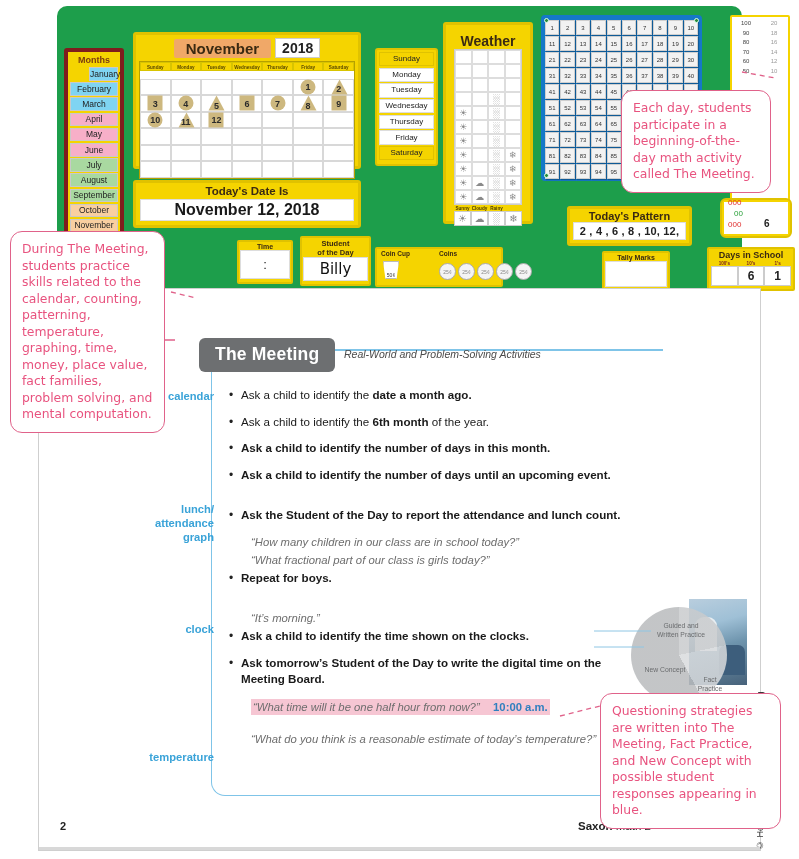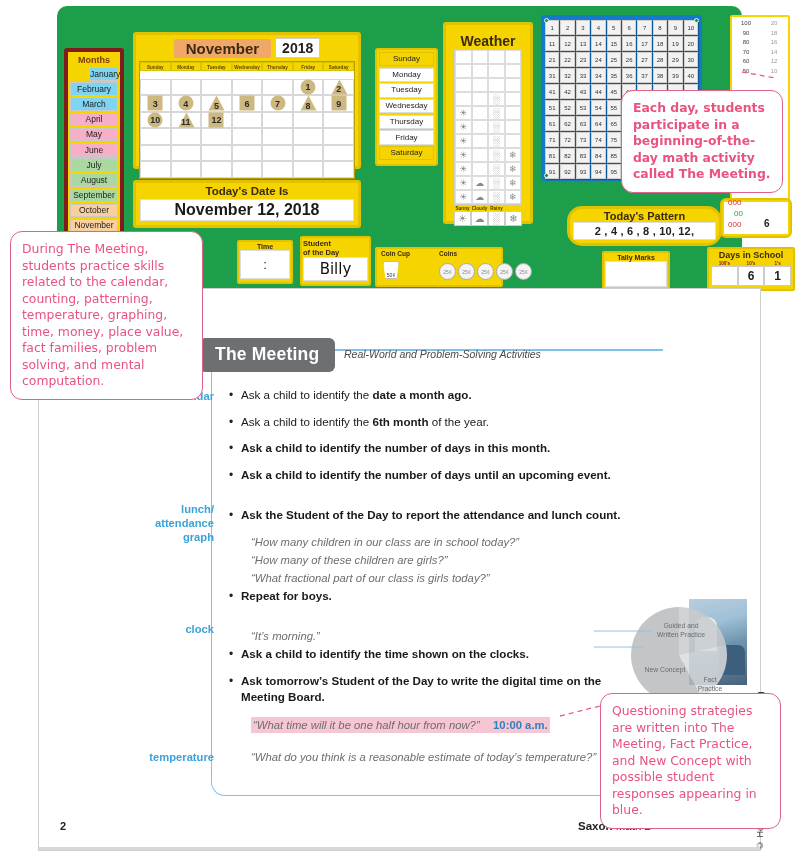--- a/index.html
+++ b/index.html
@@ -106,22 +106,22 @@
 
   
   .placeval { position:absolute; left:663px; top:192px; width:72px; height:40px;
               background:#f5d400; border:2px solid #e0c200; border-radius:6px; padding:2px; }
   .pv-inner { background:#fff; height:100%; position:relative; font-size:8px; }
   .pv-r { color:#e03030; position:absolute; }
   .pv-g { color:#2aa03a; position:absolute; }
   .pv-n { position:absolute; font-size:10px; font-weight:bold; color:#222; }
 
   
-  .pattern { position:absolute; left:510px; top:200px; width:155px;
-             background:#f5d400; border:3px solid #e0c200; border-radius:15px;
+  .pattern { position:absolute; left:510px; top:200px; width:125px;
+             background:#f5d400; border:3px solid #e0c200; border-radius:3px;
              padding:1px 3px 3px; }
   .pat-title { text-align:center; font-size:11px; font-weight:bold; color:#3a2a12; }
   .pat-val { background:#fff; border:1px solid #ddd; text-align:center; font-size:11px;
              font-weight:bold; color:#222; padding:2px 0; letter-spacing:.2px; }
 
   
   .tally { position:absolute; left:545px; top:245px; width:68px; height:40px;
            background:#f5d400; border:2px solid #e0c200; border-radius:2px; padding:1px; }
   .tally-t { text-align:center; font-size:7px; font-weight:bold; color:#3a2a12; }
   .tally-b { background:#fff; border:1px solid #ddd; height:26px; }
@@ -137,43 +137,43 @@
            font-weight:bold; color:#222; display:flex; align-items:center; justify-content:center; }
 
   
   .timebox { position:absolute; left:180px; top:234px; width:56px; height:44px;
              background:#f5d400; border:2px solid #e0c200; border-radius:2px; padding:1px; }
   .tb-t { text-align:center; font-size:7px; font-weight:bold; color:#3a2a12; }
   .tb-v { background:#fff; border:1px solid #ddd; height:29px; font-size:13px;
           display:flex; align-items:center; justify-content:center; color:#222; }
   .student { position:absolute; left:243px; top:230px; width:71px; height:50px;
              background:#f5d400; border:2px solid #e0c200; border-radius:2px; padding:1px; }
-  .st-t { text-align:left; font-size:7.5px; font-weight:bold; color:#3a2a12; line-height:9px; }
+  .st-t { text-align:center; font-size:7.5px; font-weight:bold; color:#3a2a12; line-height:9px; }
   .st-v { background:#fff; border:1px solid #ddd; height:24px; font-size:15px;
           display:flex; align-items:center; justify-content:center; color:#111;
           font-family:"DejaVu Sans", sans-serif; }
   .coins { position:absolute; left:318px; top:241px; width:128px; height:40px;
            background:#f5d400; border:2px solid #e0c200; border-radius:2px; }
   .cc-lbl { position:absolute; left:4px; top:1px; font-size:6.5px; font-weight:bold; color:#3a2a12; }
   .co-lbl { position:absolute; left:62px; top:1px; font-size:6.5px; font-weight:bold; color:#3a2a12; }
   .cup { position:absolute; left:6px; top:12px; width:16px; height:18px; background:#fff;
          border:1px solid #bbb; font-size:5px; color:#333; display:flex;
          align-items:flex-end; justify-content:center; clip-path:polygon(0 0,100% 0,85% 100%,15% 100%); }
   .coin { position:absolute; top:14px; width:17px; height:17px; border-radius:50%;
           background:#f4f4f4; border:1.5px solid #aaa; font-size:5px; color:#888;
           display:flex; align-items:center; justify-content:center; }
 
   
   .callout {
     position:absolute; background:#fff; border:1.6px solid #e0628a; border-radius:12px;
     color:#e8537f; font-size:12.4px; line-height:16.5px; padding:9px 11px;
     font-family:"DejaVu Sans", sans-serif; z-index:30;
   }
-  .callout-left  { left:10px; top:231px; width:193px; }
-  .callout-top   { left:621px; top:90px; width:162px;font-weight:bold; }
+  .callout-left  { left:10px; top:231px; width:155px; }
+  .callout-top   { left:621px; top:90px; width:150px; }
   .callout-right { left:600px; top:693px; width:181px; }
 
   .leader { position:absolute; z-index:29; }
 
   
   .doc { position:absolute; left:38px; top:288px; width:723px; height:563px;
          background:#fff; border:1px solid #cfcfcf; }
   .doc-rule { position:absolute; left:0; right:0; bottom:0; height:3px; background:#d8d8d8; }
 
   .meeting-box { position:absolute; left:172px; top:60px; width:452px; height:447px;
@@ -663,21 +663,20 @@
         <div class="bullet">
           <span class="dot">•</span>
           <span class="txt">Ask a child to identify the number of days until an upcoming event.</span>
         </div>
         <div style="height: 14px;"></div>
         <div class="bullet">
           <span class="dot">•</span>
           <span class="txt">Ask the Student of the Day to report the attendance and lunch count.</span>
         </div>
         <div class="quote" style="margin-bottom: 2px;">“How many children in our class are in school today?”</div>
-        <div class="quote" style="margin-bottom: 2px;">“How many of these children are girls?”</div>
         <div class="quote" style="margin-bottom: 2px;">“What fractional part of our class is girls today?”</div>
         <div class="bullet">
           <span class="dot">•</span>
           <span class="txt">Repeat for boys.</span>
         </div>
         <div style="height: 14px;"></div>
         <div class="quote" style="margin-bottom: 2px;">“It’s morning.”</div>
         <div class="bullet">
           <span class="dot">•</span>
           <span class="txt">Ask a child to identify the time shown on the clocks.</span>

